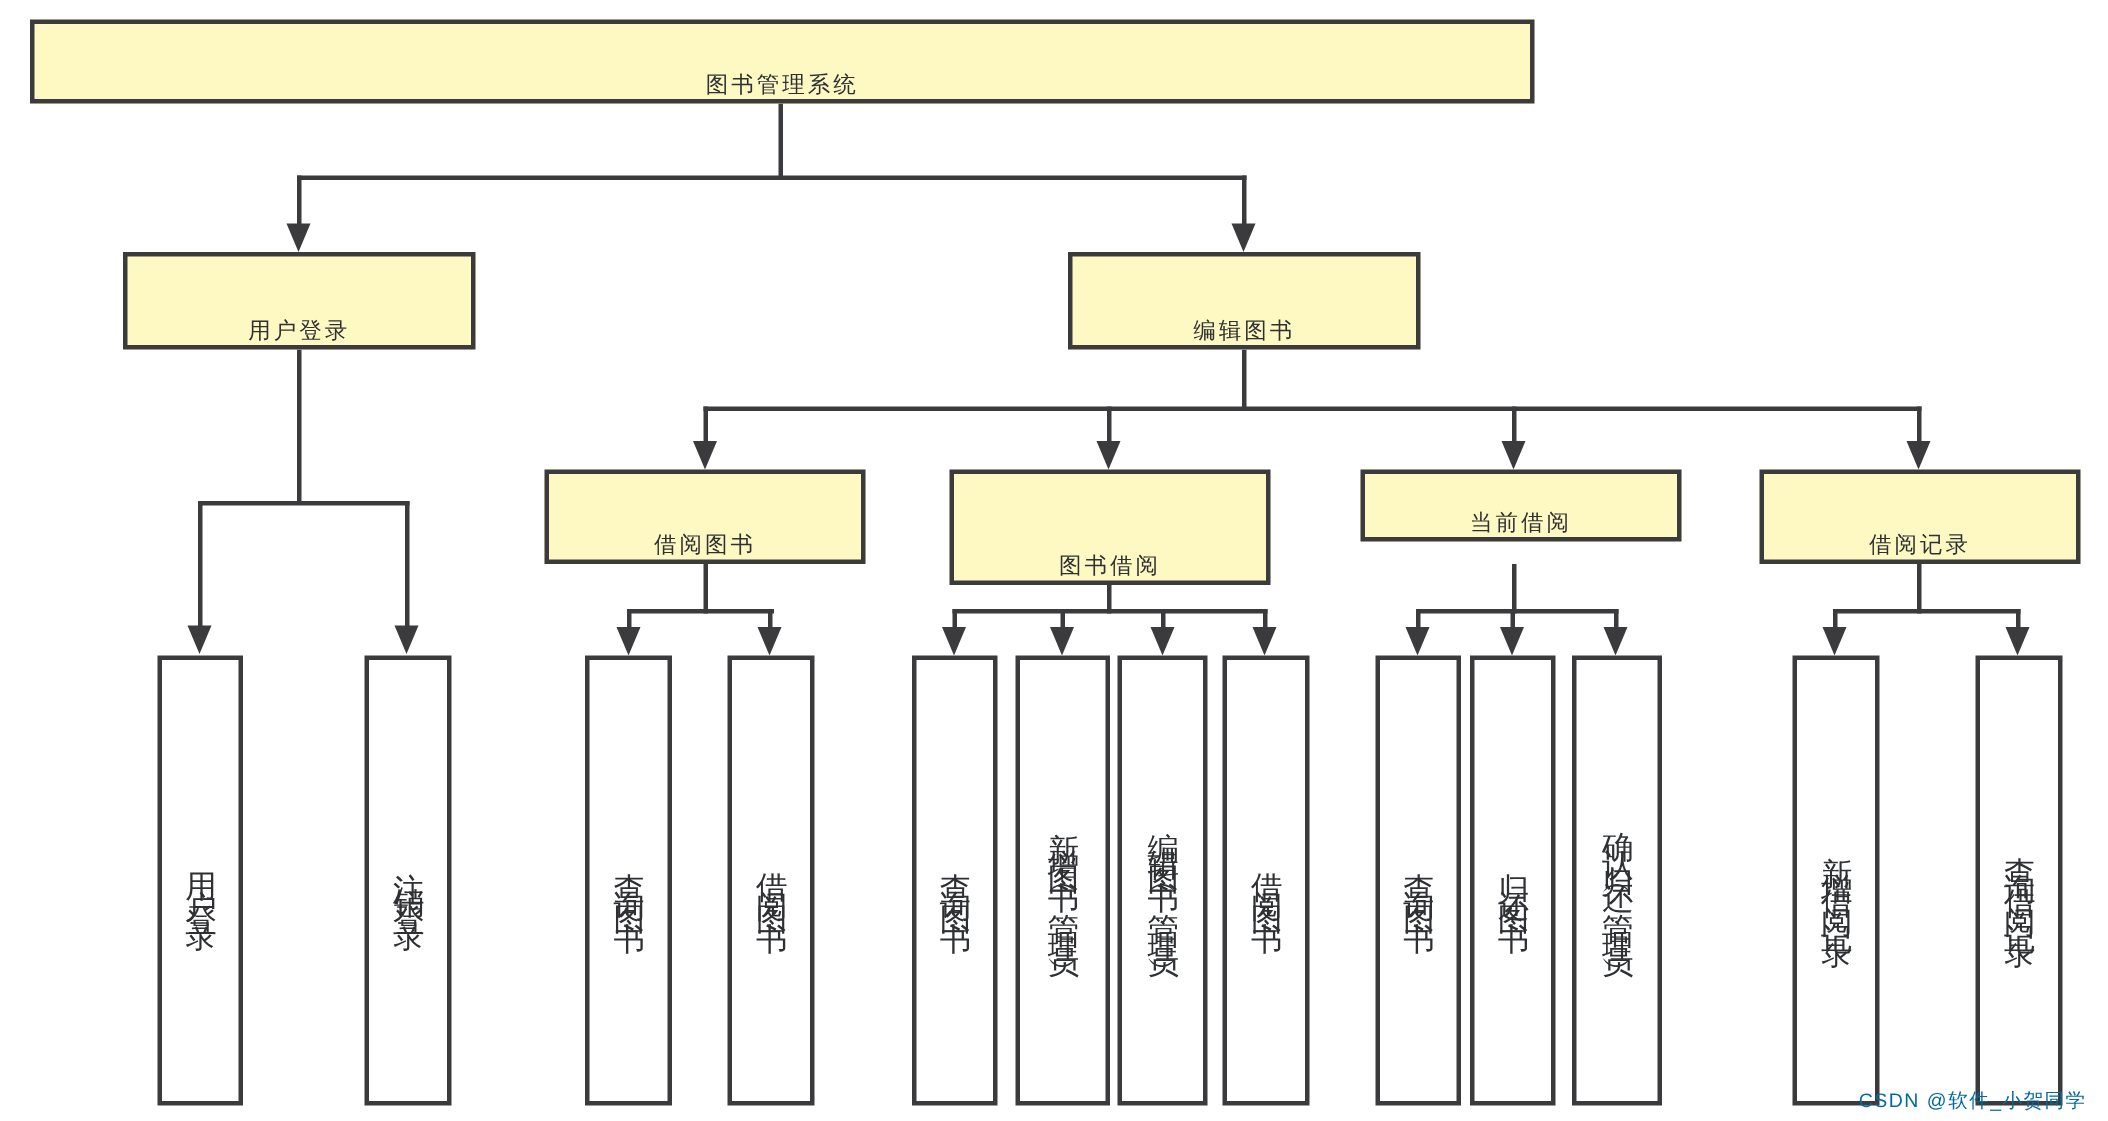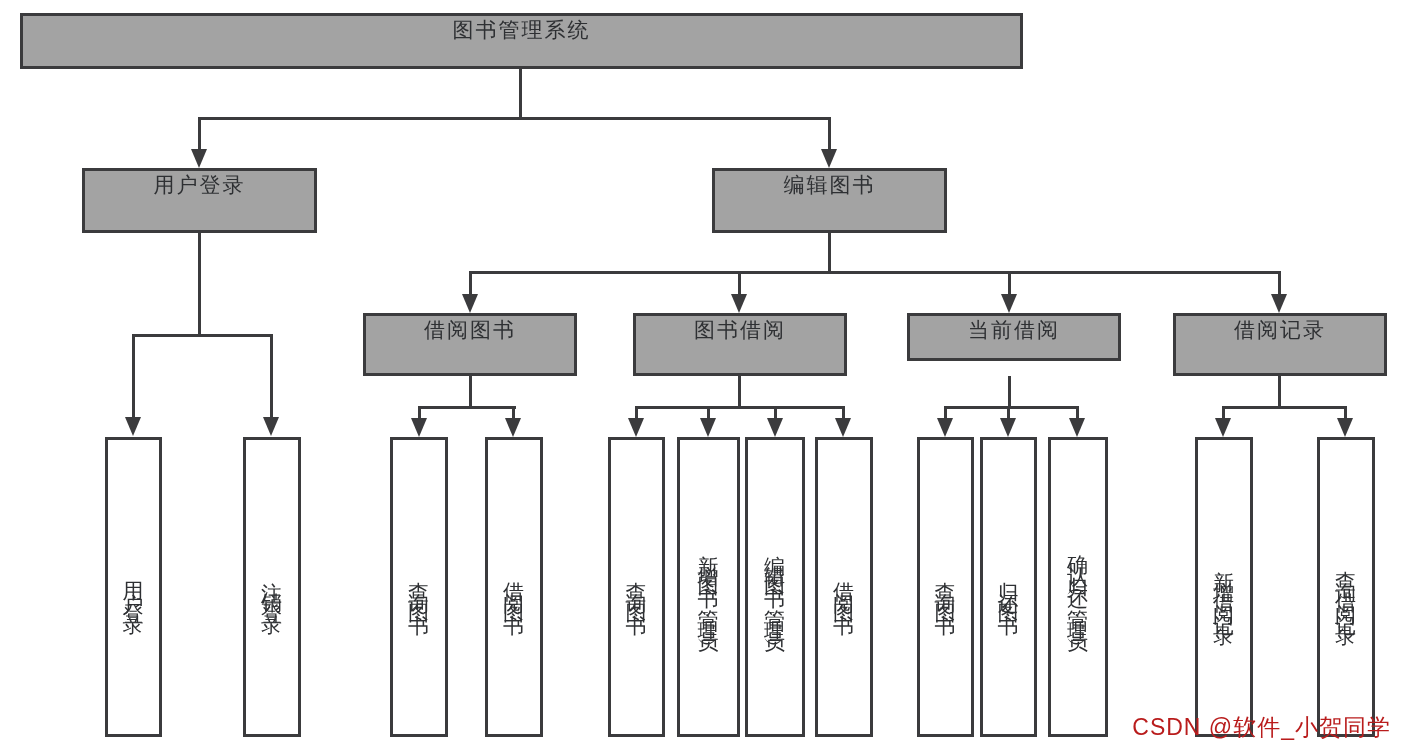--- a/index.html
+++ b/index.html
@@ -8,23 +8,23 @@
     width:1405px;height:747px;
     background:#ffffff;
     font-family:"Liberation Sans", sans-serif;
     color:#2e3033;
     overflow:hidden;
   }
   .node{
     position:absolute;
     box-sizing:border-box;
     border:3px solid #3b3b3d;
-    background:#a3a3a3;
-    display:flex;align-items:flex-start;justify-content:center;
-    font-size:21px;
+    background:#fef9c3;
+    display:flex;align-items:flex-end;justify-content:center;
+    font-size:15px;
     letter-spacing:2px;
     color:#2e3033;
     z-index:2;
   }
   .leaf{
     position:absolute;
     top:437px;height:300px;
     box-sizing:border-box;
     border:3px solid #3b3b3d;
     background:#ffffff;
@@ -47,22 +47,22 @@
     position:absolute;
     width:0;height:0;
     border-left:8px solid transparent;
     border-right:8px solid transparent;
     border-top:19px solid #3b3b3d;
     z-index:1;
   }
   .watermark{
     position:absolute;
     right:14px;bottom:4px;
-    font-size:23px;
-    color:#b91c1c;
+    font-size:13px;
+    color:#0369a1;
     letter-spacing:1px;
     z-index:3;
   }
 </style>
 </head>
 <body>
 
 <div class="canvas">
 
   <div class="v" style="left:519px;top:69px;height:50px;"></div>
@@ -131,21 +131,21 @@
   <div class="node" style="left:82px;top:168px;width:235px;height:65px;">
     <span>用户登录</span>
   </div>
   <div class="node" style="left:712px;top:168px;width:235px;height:65px;">
     <span>编辑图书</span>
   </div>
 
   <div class="node" style="left:363px;top:313px;width:214px;height:63px;">
     <span>借阅图书</span>
   </div>
-  <div class="node" style="left:633px;top:313px;width:214px;height:63px;">
+  <div class="node" style="left:633px;top:313px;width:214px;height:77px;">
     <span>图书借阅</span>
   </div>
   <div class="node" style="left:907px;top:313px;width:214px;height:48px;">
     <span>当前借阅</span>
   </div>
   <div class="node" style="left:1173px;top:313px;width:214px;height:63px;">
     <span>借阅记录</span>
   </div>
 
   <div class="leaf" style="left:105px;width:57px;">

